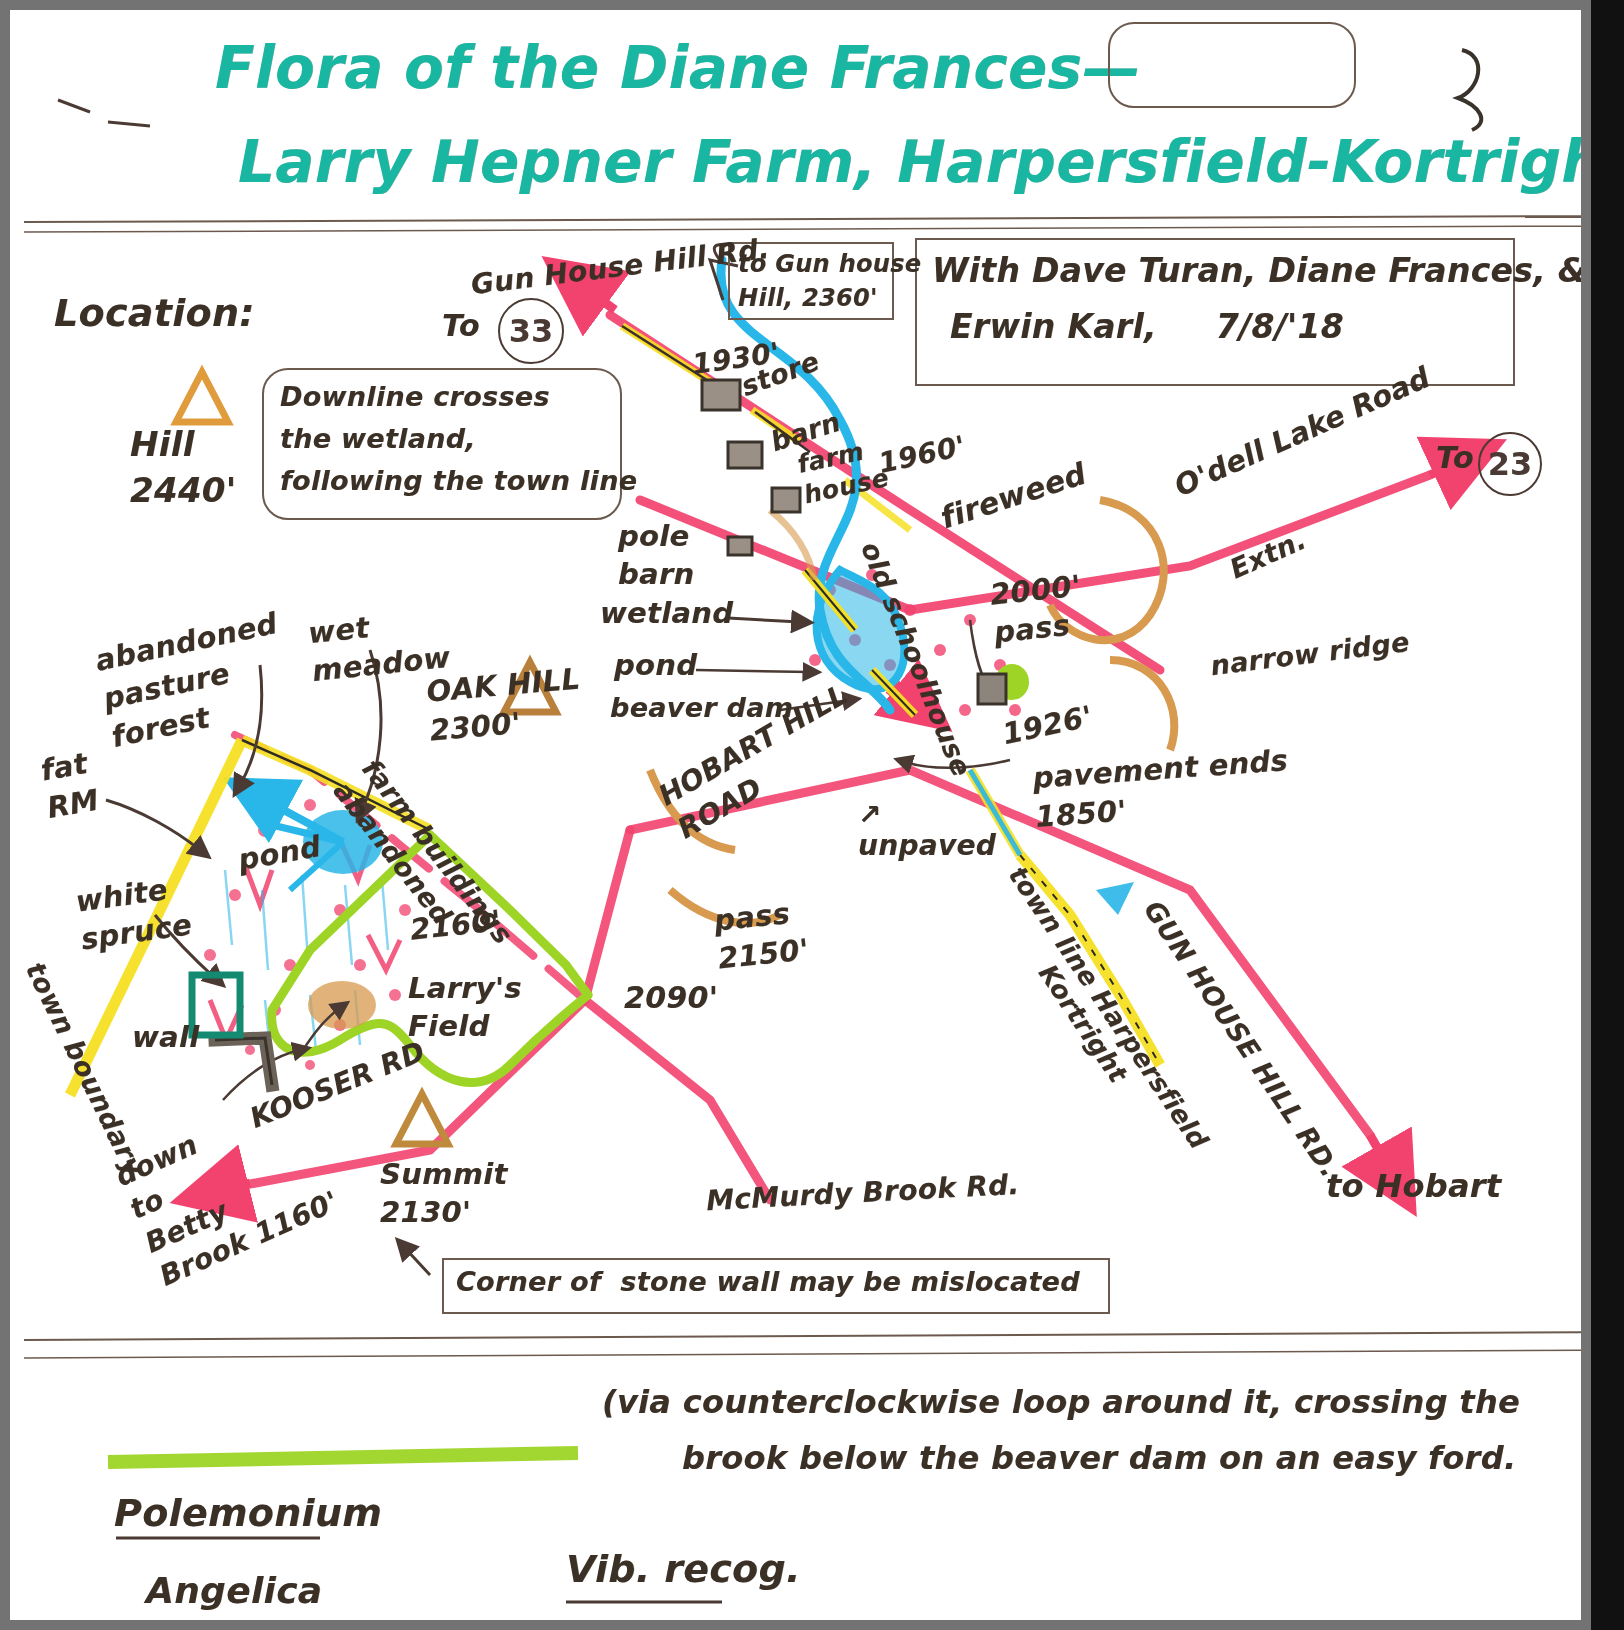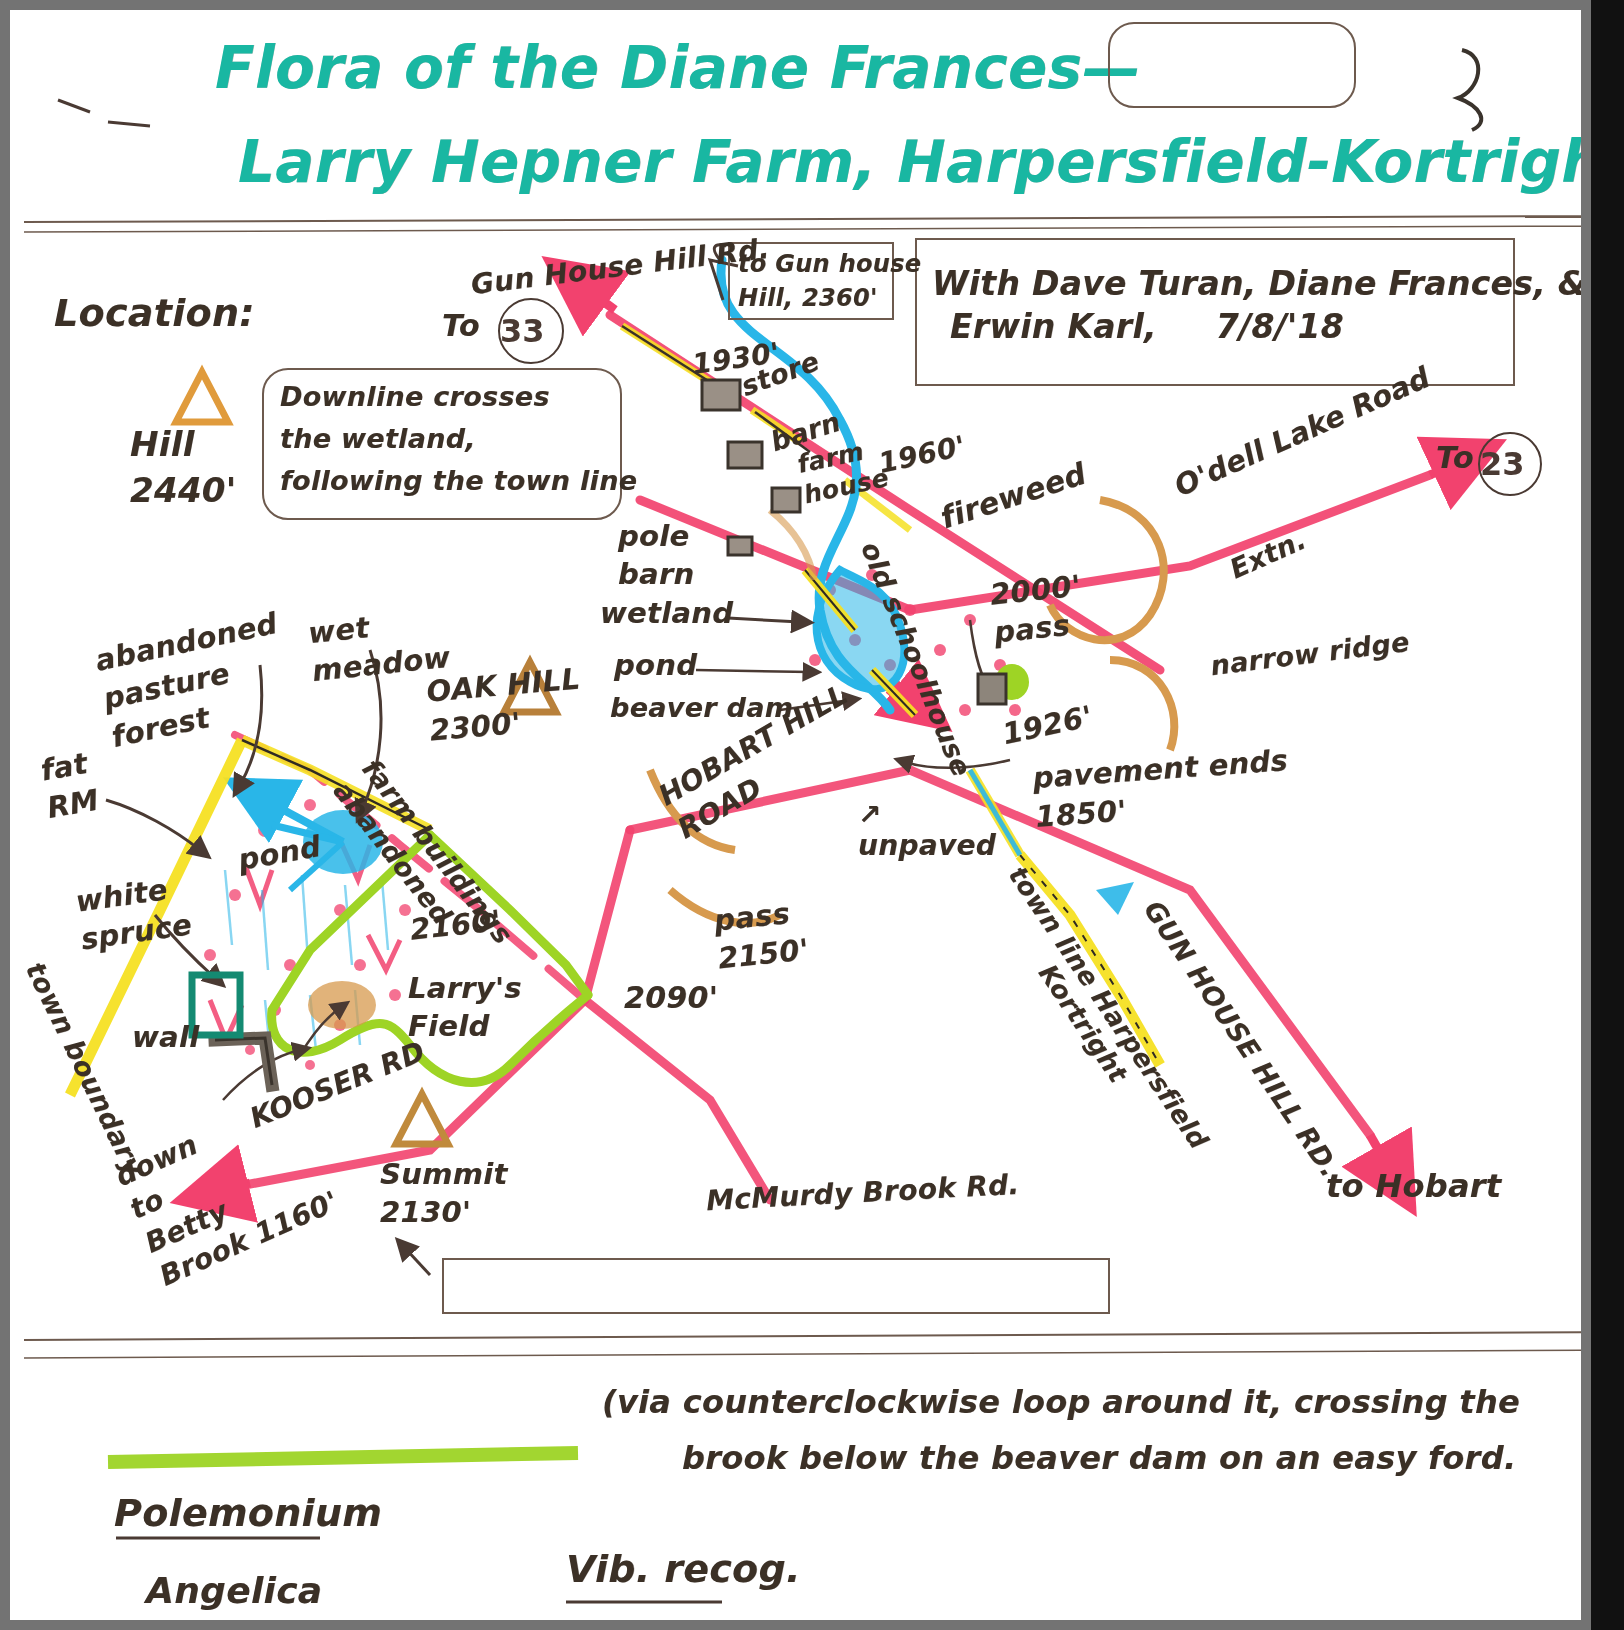--- a/index.html
+++ b/index.html
@@ -22,21 +22,21 @@
     text-shadow:0.4px 0.3px 0 rgba(60,45,40,.35);
     font-weight:600;
   }
   .teal{color:#19b7a2;}
   .box{position:absolute;border:2px solid #6d5a4e;box-sizing:border-box;}
   .rbox{border-radius:26px;}
   svg.ink{position:absolute;left:0;top:0;width:1624px;height:1630px;pointer-events:none;}
   .handwrite{ font-family:"DejaVu Sans", sans-serif; font-style:italic; font-weight:700; }
   .circ{
     position:absolute;border:2.5px solid #4a3a33;border-radius:50%;
-    display:flex;align-items:center;justify-content:flex-start;
+    display:flex;align-items:center;justify-content:center;
     color:#4a3a33;font-weight:700;
   }
 </style>
 </head>
 <body>
 
 <div id="page">
 
   <svg class="ink" viewBox="0 0 1624 1630">
     <defs>
@@ -195,33 +195,34 @@
 
   <div class="lbl teal handwrite" style="left:205px;top:28px;font-size:58px;">Flora of the Diane Frances—</div>
   <div class="lbl teal handwrite" style="left:228px;top:122px;font-size:58px;">Larry Hepner Farm, Harpersfield-Kortright</div>
 
   <div class="box rbox" style="left:1098px;top:12px;width:248px;height:86px;"></div>
   <div class="lbl" style="left:1438px;top:28px;font-size:46px;opacity:0;">∴</div>
 
   <div class="lbl handwrite" style="left:44px;top:248px;font-size:38px;margin-top:36px;">Location:</div>
 
   <div class="box" style="left:905px;top:228px;width:600px;height:148px;"></div>
-  <div class="lbl handwrite" style="left:922px;top:244px;font-size:33px;margin-top:13px;">With Dave Turan, Diane Frances, &amp;</div>
+  <div class="lbl handwrite" style="left:922px;top:244px;font-size:33px;">With Dave Turan, Diane Frances, &amp;</div>
   <div class="lbl handwrite" style="left:940px;top:300px;font-size:33px;">Erwin Karl,     7/8/'18</div>
 
   <div class="box rbox" style="left:252px;top:358px;width:360px;height:152px;"></div>
   <div class="lbl handwrite" style="left:270px;top:366px;font-size:27px;line-height:1.55;">Downline crosses
 the wetland,
 following the town line</div>
 
   <div class="box" style="left:718px;top:232px;width:166px;height:78px;"></div>
   <div class="lbl handwrite" style="left:728px;top:238px;font-size:24px;line-height:1.4;">to Gun house
 Hill, 2360'</div>
 
   <div class="box" style="left:432px;top:1248px;width:668px;height:56px;"></div>
+  <div class="lbl handwrite" style="left:446px;top:1258px;font-size:27px;">Corner of  stone wall may be mislocated</div>
 
   <svg class="ink" viewBox="0 0 1624 1630">
 
     <path d="M192,362 L218,412 L166,412 Z" fill="none" stroke="#e09b3c" stroke-width="7"></path>
     <path d="M520,652 L546,702 L494,702 Z" fill="none" stroke="#b8803a" stroke-width="7"></path>
     <path d="M412,1084 L438,1134 L386,1134 Z" fill="none" stroke="#c08a3c" stroke-width="7"></path>
 
     <rect x="692" y="370" width="38" height="30" fill="#9a9086" stroke="#3a332c" stroke-width="3"></rect>
     <rect x="718" y="432" width="34" height="26" fill="#9a9086" stroke="#3a332c" stroke-width="3"></rect>
     <rect x="762" y="478" width="28" height="24" fill="#9a9086" stroke="#3a332c" stroke-width="3"></rect>

